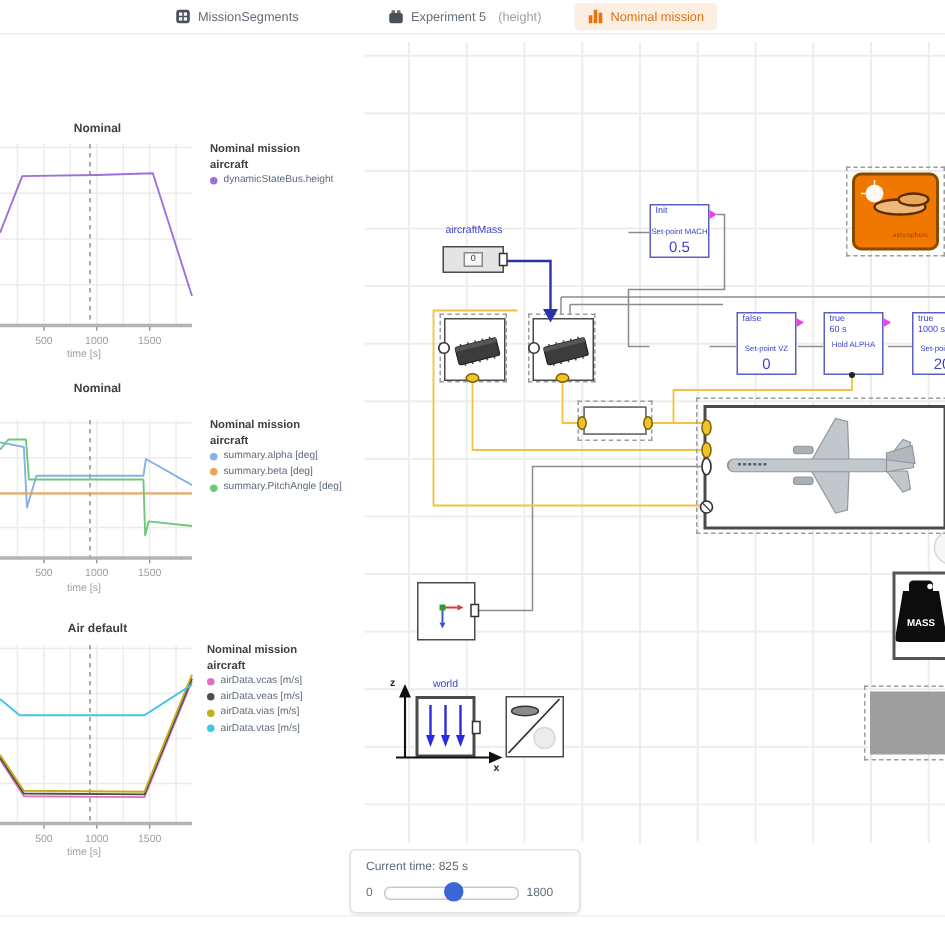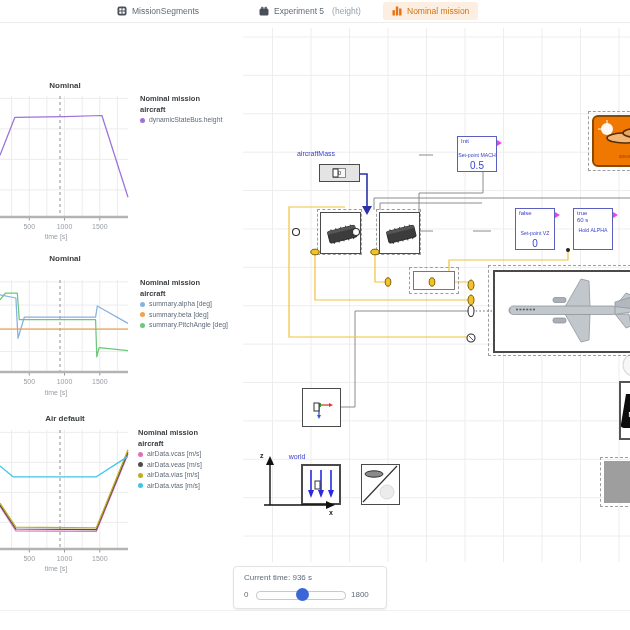--- a/index.html
+++ b/index.html
@@ -18,21 +18,21 @@
   .lg-b{font-weight:bold;font-size:7.5px;color:#3c4043;line-height:11px;}
   .lg-i{display:flex;align-items:center;gap:4px;}
   .dot{width:5px;height:5px;border-radius:50%;display:inline-block;flex:0 0 auto;}
   
   #diagram{position:absolute;left:243px;top:28px;width:387px;height:534px;
     background-image:linear-gradient(to right,#ededed 1px,transparent 1px),
                      linear-gradient(to bottom,#ededed 1px,transparent 1px);
     background-size:38.5px 38.4px;background-position:-9.5px -29.9px;}
   #wires,#ports{position:absolute;left:0;top:0;pointer-events:none;}
   #wires{z-index:2;} #ports{z-index:5;}
-  .blk{position:absolute;z-index:3;box-sizing:border-box;margin-left:24px;}
+  .blk{position:absolute;z-index:3;box-sizing:border-box;}
   .dashed{border:1px dashed #9e9e9e;background:transparent;}
   .solid-dk{border:1.6px solid #4a4a4a;background:#fff;}
   .sblk{border:1.2px solid #5a5fc0;background:#fff;}
   .sblk .l1{position:absolute;left:3px;top:1px;font-size:6px;line-height:6.5px;color:#3b43c8;}
   .sblk .mid{position:absolute;left:0;right:0;bottom:13px;text-align:center;font-size:5.2px;color:#3b43c8;white-space:nowrap;overflow:hidden;}
   .sblk .val{position:absolute;left:0;right:0;bottom:0px;text-align:center;font-size:10px;color:#3b43c8;}
   .marrow{position:absolute;right:-6px;top:3px;width:0;height:0;border-top:3.5px solid transparent;border-bottom:3.5px solid transparent;border-left:5.5px solid #f23ded;}
   .blue-lbl{position:absolute;font-size:7px;color:#3b43c8;text-align:center;z-index:3;}
   #amass{background:#e4e4e4;border:1.6px solid #4a4a4a;display:flex;align-items:center;justify-content:center;}
   #amass .v{background:#f7f7f7;border:1px solid #8a8a8a;font-size:6px;color:#333;padding:0 4px;line-height:8px;}
@@ -417,21 +417,21 @@
     <rect x="72" y="453" width="5" height="8" fill="#fff" stroke="#333" stroke-width="1"></rect>
 
     <line x1="27" y1="477" x2="27" y2="436" stroke="#111" stroke-width="1.4"></line>
     <polygon points="23,437 31,437 27,428" fill="#111"></polygon>
     <line x1="21" y1="477" x2="84" y2="477" stroke="#111" stroke-width="1.4"></line>
     <polygon points="83,473 83,481 92,477" fill="#111"></polygon>
   </svg>
 </div>
 
 <div id="timecard">
-  <div class="cap">Current time: 936 s</div>
+  <div class="cap">Current time: 825 s</div>
   <div class="sl-end" style="left:10px">0</div>
   <div id="trk">
     <div id="thumb" style="left: calc(52% - 6.5px);"></div>
   </div>
   <div class="sl-end" style="left:117px">1800</div>
 </div>
 
 <div id="footline"></div>
 
 </div>

